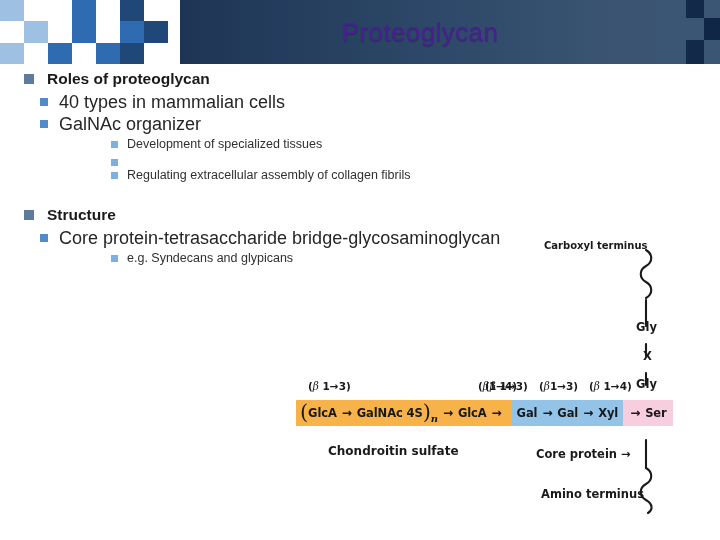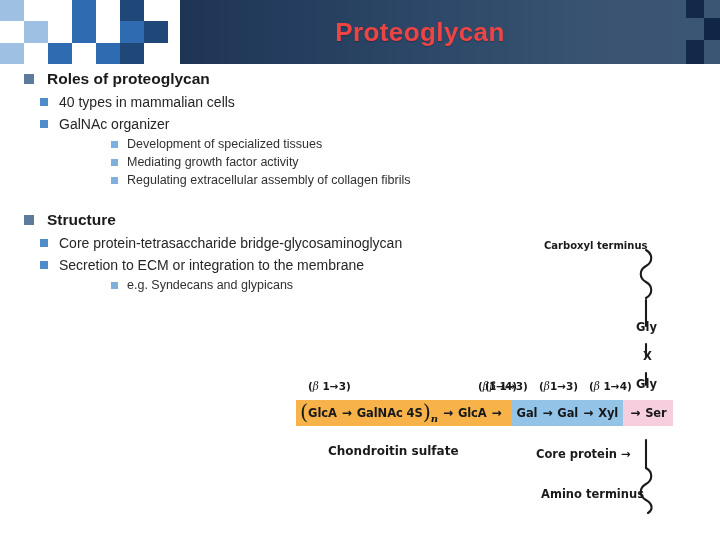--- a/index.html
+++ b/index.html
@@ -27,23 +27,23 @@
     background: linear-gradient(to right, #1c3251 0%, #1e3455 24%, #2d4868 60%, #3a5472 85%, #3b5674 100%);
   }
 
   #header-title {
     position: absolute;
     left: 180px; top: 0;
     width: 480px; height: 64px;
     display: flex;
     align-items: center;
     justify-content: center;
-    color: #ef4444;
+    color: #4c1d95;
     font-size: 26px;
-    font-weight: bold;
+    font-weight: normal;
     letter-spacing: 0.4px;
     text-shadow: 0 1px 1px rgba(0,0,0,0.25);
   }
 
   
   #header-checks {
     position: absolute;
     left: 0; top: 0;
     width: 180px; height: 64px;
     background: #ffffff;
@@ -90,21 +90,21 @@
 
   
   .lvl2 { padding-left: 40px; margin-bottom: 0px; }
   .lvl2 .bullet {
     width: 8px; height: 8px;
     background: #4f8cc9;
     margin-top: 7px;
     margin-right: 11px;
   }
   .lvl2 .txt {
-    font-size: 14px;
+    font-size: 18px;
     color: #262626;
     line-height: 22px;
   }
 
   
   .lvl3 { padding-left: 111px; margin-bottom: 0px; }
   .lvl3 .bullet {
     width: 7px; height: 7px;
     background: #7fb0dd;
     margin-top: 6px;
@@ -257,44 +257,39 @@
       <span class="txt">GalNAc organizer</span>
     </div>
 
     <div class="row lvl3">
       <span class="bullet"></span>
       <span class="txt">Development of specialized tissues</span>
     </div>
 
     <div class="row lvl3">
       <span class="bullet"></span>
-      <span class="txt">Mediating growth factor activity</span>
     </div>
 
     <div class="row lvl3">
       <span class="bullet"></span>
       <span class="txt">Regulating extracellular assembly of collagen fibrils</span>
     </div>
 
     <div class="gap-block"></div>
 
     <div class="row lvl1">
       <span class="bullet"></span>
       <span class="txt">Structure</span>
     </div>
 
     <div class="row lvl2">
       <span class="bullet"></span>
       <span class="txt">Core protein-tetrasaccharide bridge-glycosaminoglycan</span>
     </div>
 
-    <div class="row lvl2">
-      <span class="bullet"></span>
-      <span class="txt">Secretion to ECM or integration to the membrane</span>
-    </div>
 
     <div class="row lvl3">
       <span class="bullet"></span>
       <span class="txt">e.g. Syndecans and glypicans</span>
     </div>
 
   </div>
 
   <div id="diagram">
 

